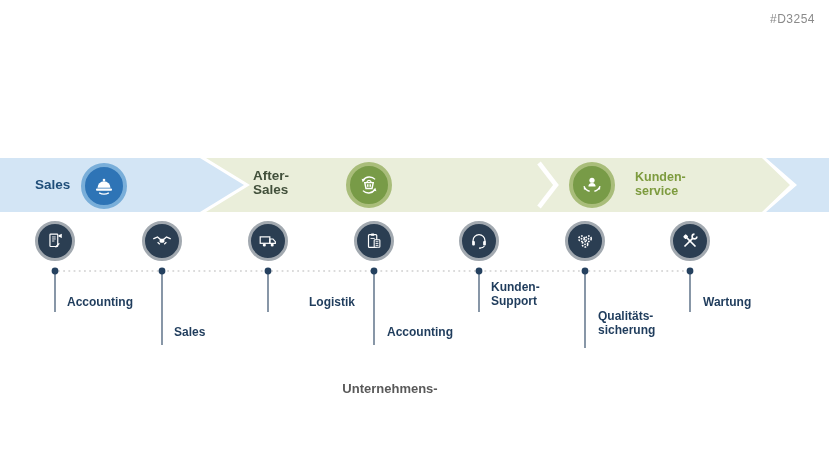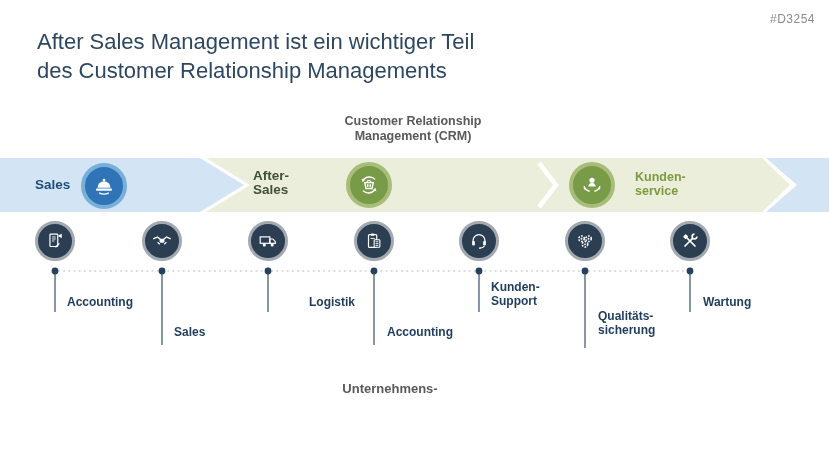--- a/index.html
+++ b/index.html
@@ -54,24 +54,20 @@
   .dl4{left:491px;top:280px;}
   .dl5{left:598px;top:309px;}
   .dl6{left:703px;top:295px;}
 </style>
 </head>
 <body>
 
 <div class="canvas">
 
   <div class="slide-code">#D3254</div>
-  <h1 class="title pre">After Sales Management ist ein wichtiger Teil
-des Customer Relationship Managements</h1>
-  <div class="crm-header pre">Customer Relationship
-Management (CRM)</div>
 
   <div class="band-blue-left"></div>
   <div class="band-green"></div>
   <div class="band-blue-right"></div>
 
   <div class="band-label sales-label">Sales</div>
   <div class="band-label after-sales-label pre">After-
 Sales</div>
   <div class="band-label green-label service-label pre">Kunden-
 service</div>

